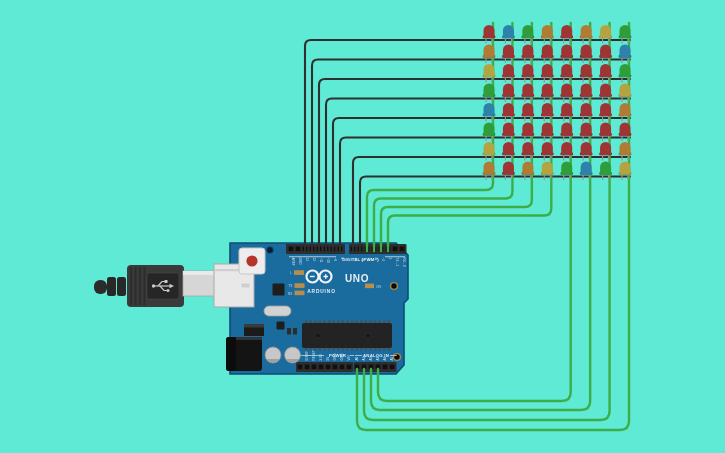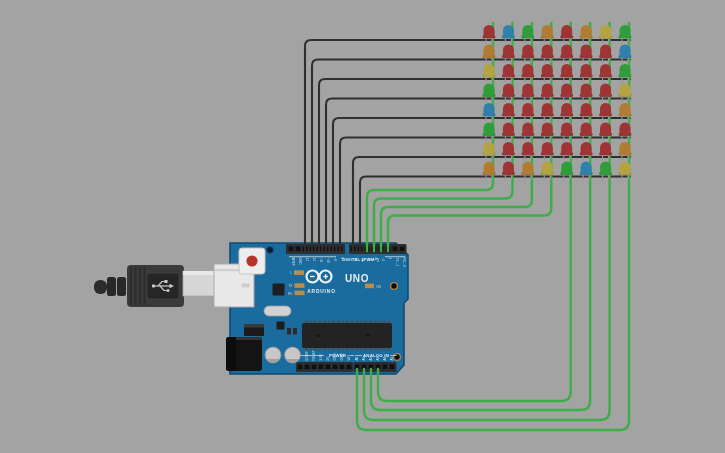--- a/index.html
+++ b/index.html
@@ -1,16 +1,16 @@
 <!DOCTYPE html>
 <html><head>
 <meta charset="utf-8">
 <style>
   html,body{margin:0;padding:0;background:#000;}
-  .stage{position:relative;width:725px;height:453px;background:#a3a3a3;overflow:hidden;
+  .stage{position:relative;width:725px;height:453px;background:#5eead4;overflow:hidden;
          font-family:"Liberation Sans",sans-serif;}
   svg{display:block;}
   svg text{font-family:"Liberation Sans",sans-serif;fill:#e6edf2;}
   .tiny{font-size:3.1px;fill:#d9e4ec;}
   .hdr-label{font-size:4.3px;font-weight:bold;letter-spacing:.2px;}
   .brand{font-size:4.8px;font-weight:bold;letter-spacing:.9px;}
   .model{font-size:10px;font-weight:600;letter-spacing:.6px;}
   .ledtag{font-size:3.2px;fill:#cfdae2;}
 </style>
 </head>

